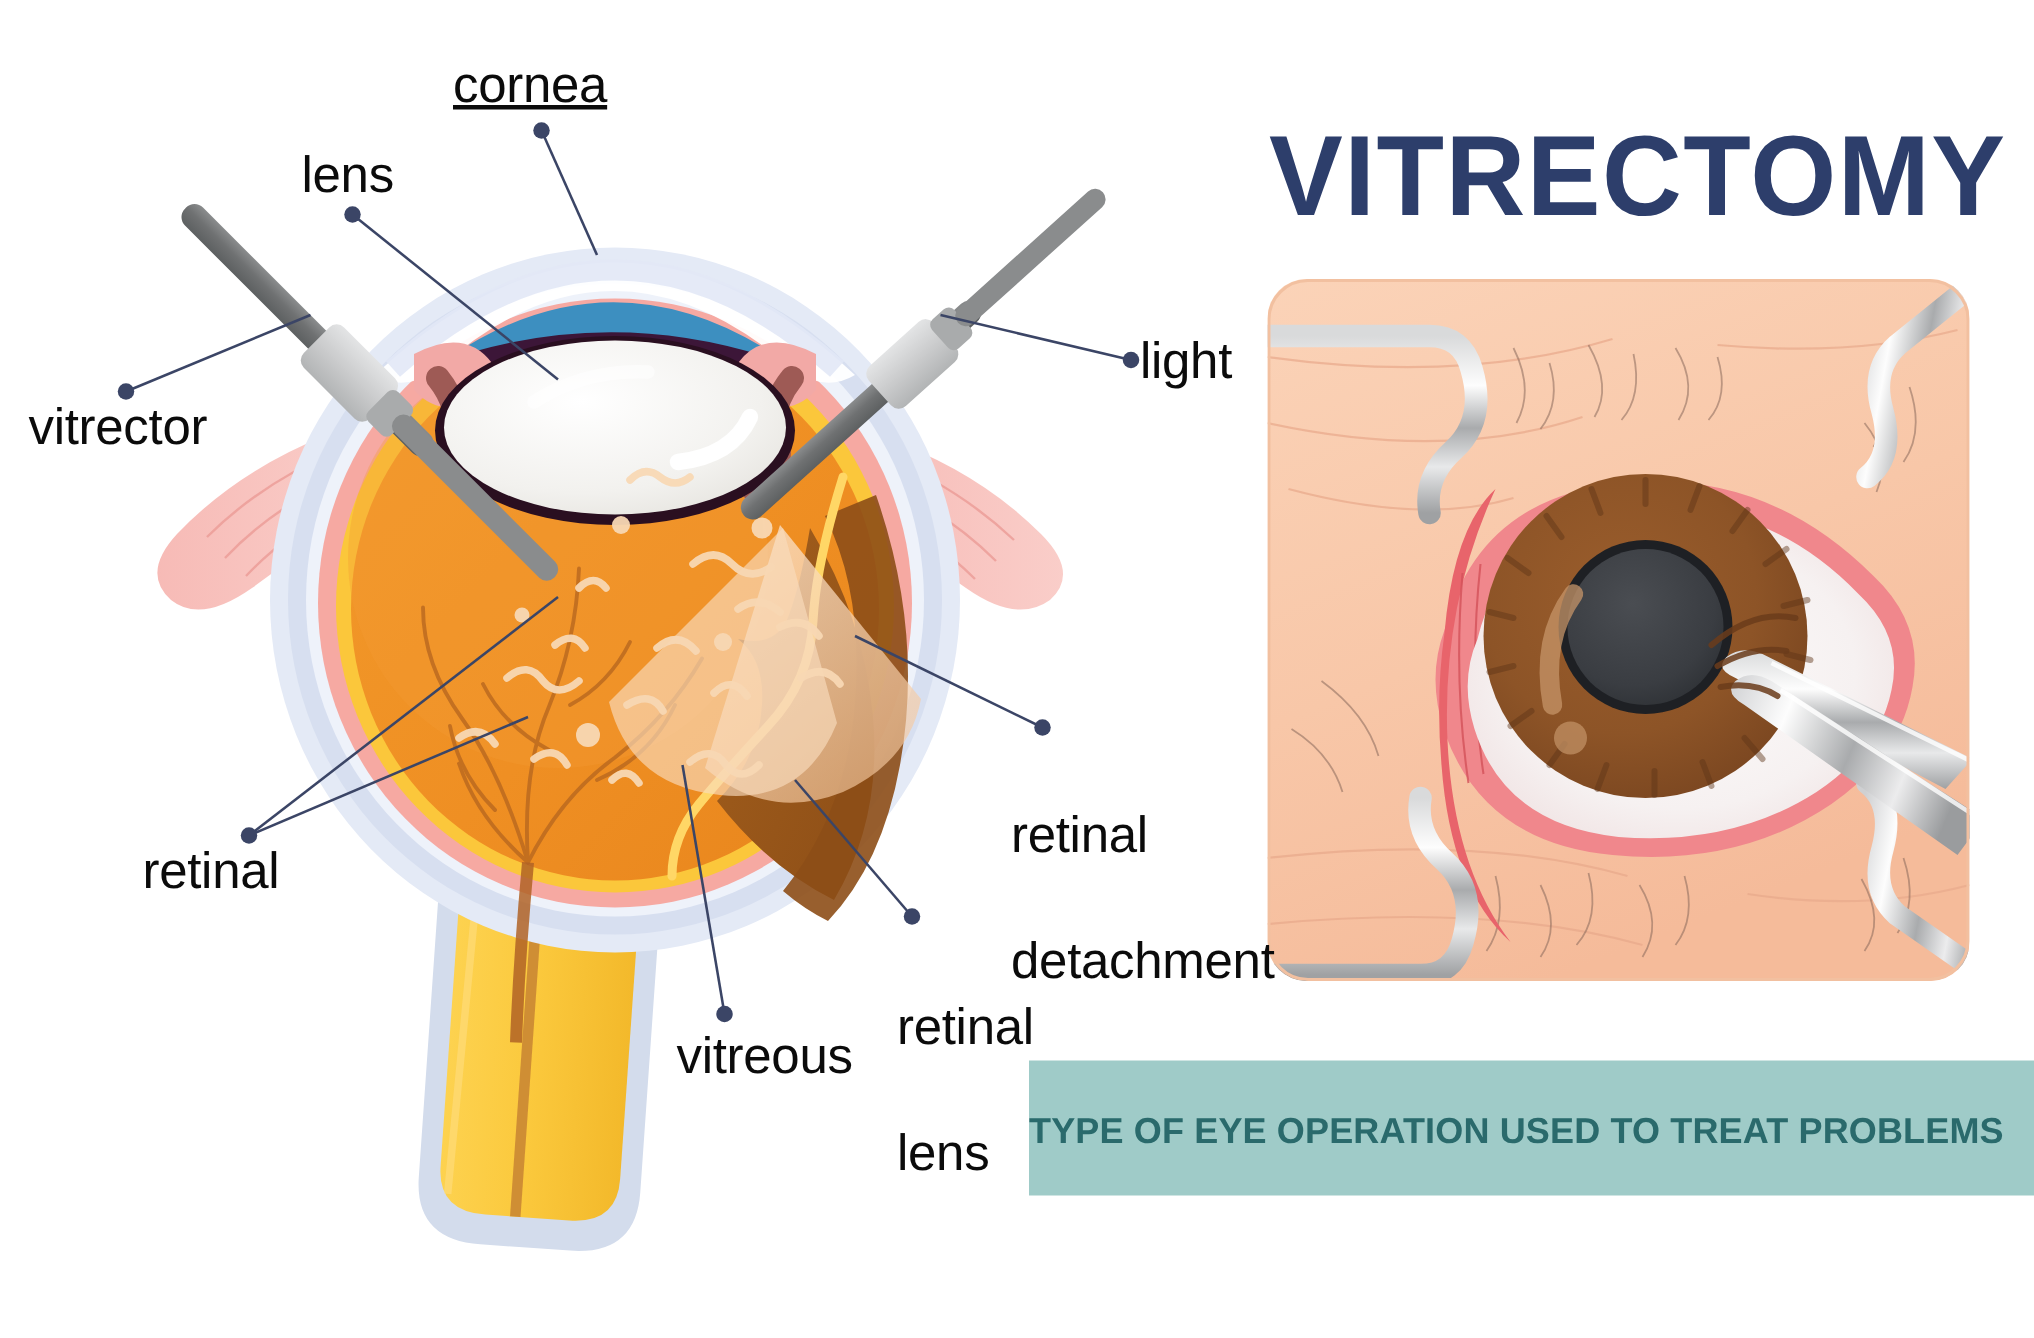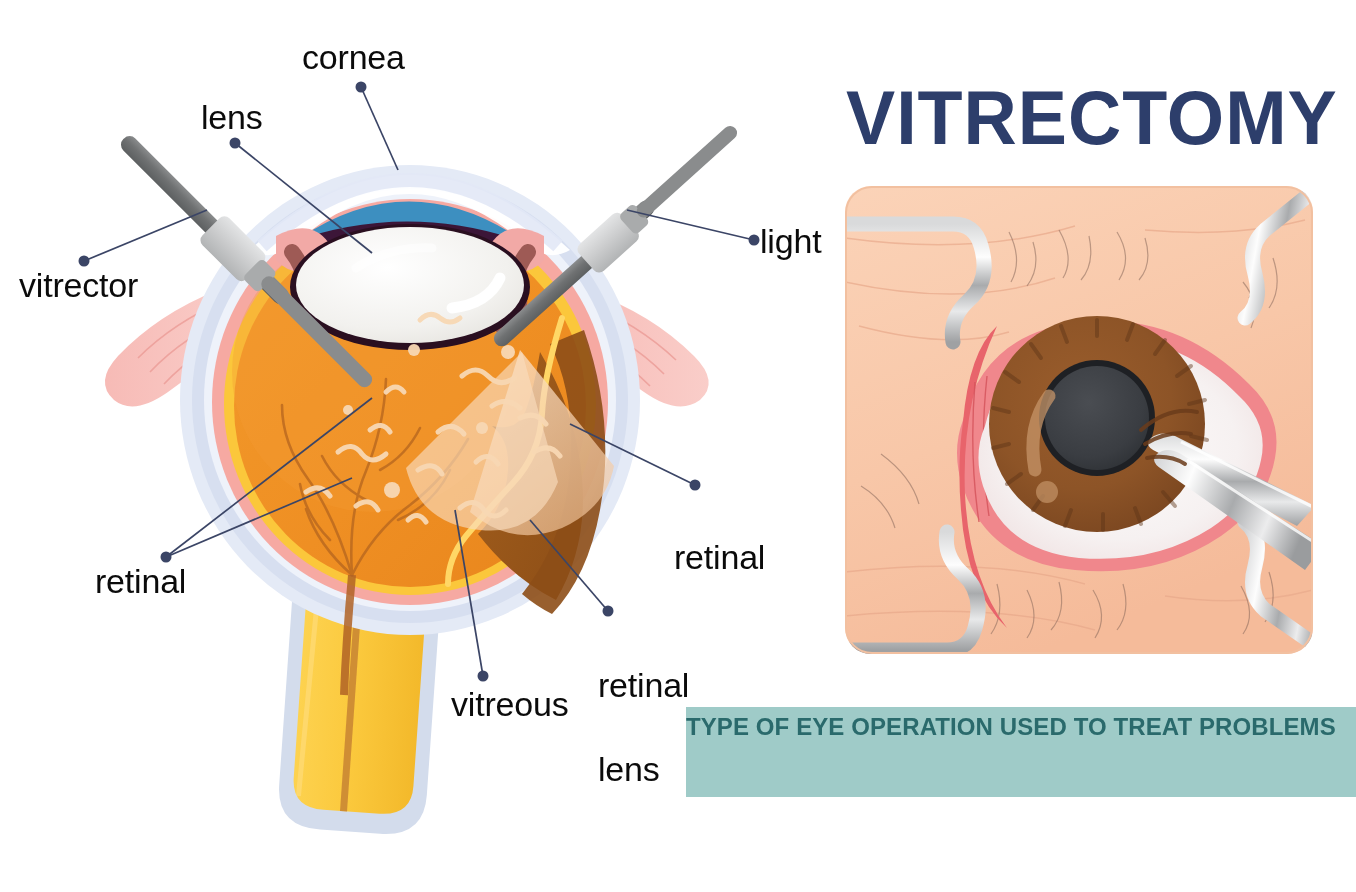--- a/index.html
+++ b/index.html
@@ -38,21 +38,21 @@
     white-space:pre;
   }
 
   
   #caption{
     position:absolute;
     left:686px;top:707px;
     width:670px;height:90px;
     background:#9fcbc8;
     box-sizing:border-box;
-    padding:4px 22px 0 0;
+    padding:32px 22px 0 0;
     text-align:right;
   }
   #caption .cap-line{
     display:block;
     color:#2a6a6c;
     font-size:24px;
     line-height:31px;
     font-weight:700;
     letter-spacing:0.1px;
     white-space:pre;
@@ -413,38 +413,39 @@
         <path d="M300 258 q24 -14 46 -10"></path>
         <path d="M302 272 q22 -4 38 6"></path>
       </g>
 
       <rect x="1" y="1" width="466" height="466" rx="26" ry="26" fill="none" stroke="#f2c0a0" stroke-width="2"></rect>
     </g>
   </svg>
 
   <div id="title">VITRECTOMY</div>
 
-  <div class="label" style="left:302px;top:38px;">cornea</div>
+  <div class="label" style="left:302px;top:38px;text-decoration:underline;">cornea</div>
 
   <div class="label" style="left:201px;top:98px;">lens</div>
 
   <div class="label" style="left:19px;top:266px;">vitrector</div>
 
   <div class="label" style="left:760px;top:222px;">light</div>
 
   <div class="label" style="left:95px;top:562px;">retinal</div>
 
   <div class="label" style="left:411px;top:685px;margin-left:40px;">vitreous</div>
 
   <div class="label two-line" style="left:561px;top:622px;">
     <span>retinal</span><br>
     <span>lens</span>
   </div>
 
   <div class="label two-line" style="left:637px;top:494px;">
     <span>retinal</span><br>
+    <span>detachment</span>
   </div>
 
   <div id="caption">
     <span class="cap-line">TYPE OF EYE OPERATION USED TO TREAT PROBLEMS</span>
   </div>
 
 </div>
 
 </body></html>

